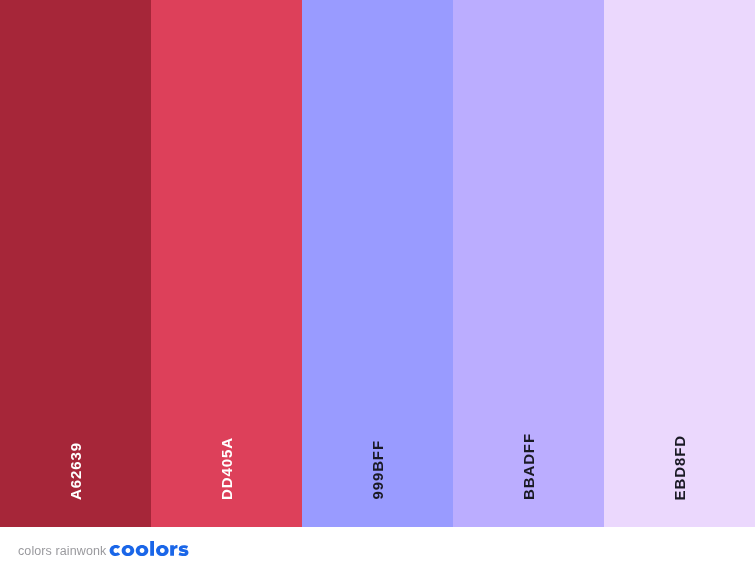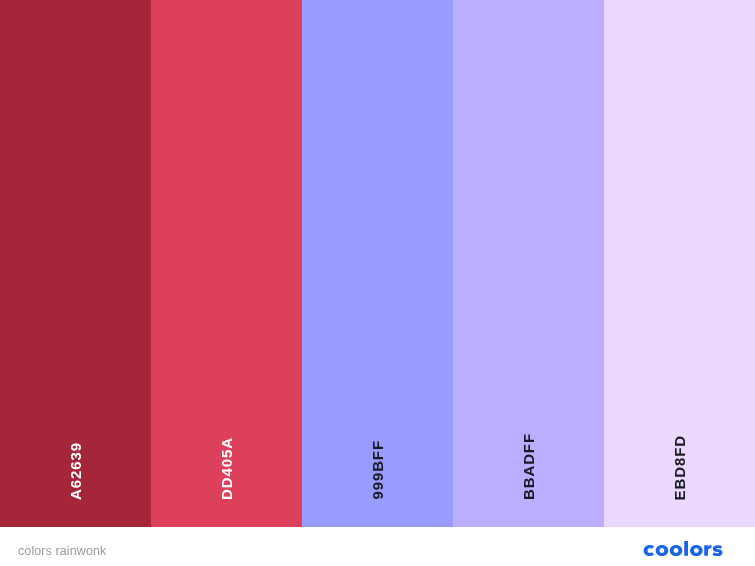--- a/index.html
+++ b/index.html
@@ -53,21 +53,20 @@
     user-select: none;
     white-space: nowrap;
   }
 
   
   #footer-bar {
     flex: 1 1 auto;
     background: #ffffff;
     display: flex;
     align-items: center;
-    justify-content: space-between;
     padding: 8px 17px 0 18px;
     box-sizing: border-box;
   }
 
   #footer-caption {
     font-family: "Liberation Sans", sans-serif;
     font-size: 12.5px;
     color: #9a9a9e;
     letter-spacing: 0.1px;
     user-select: none;

